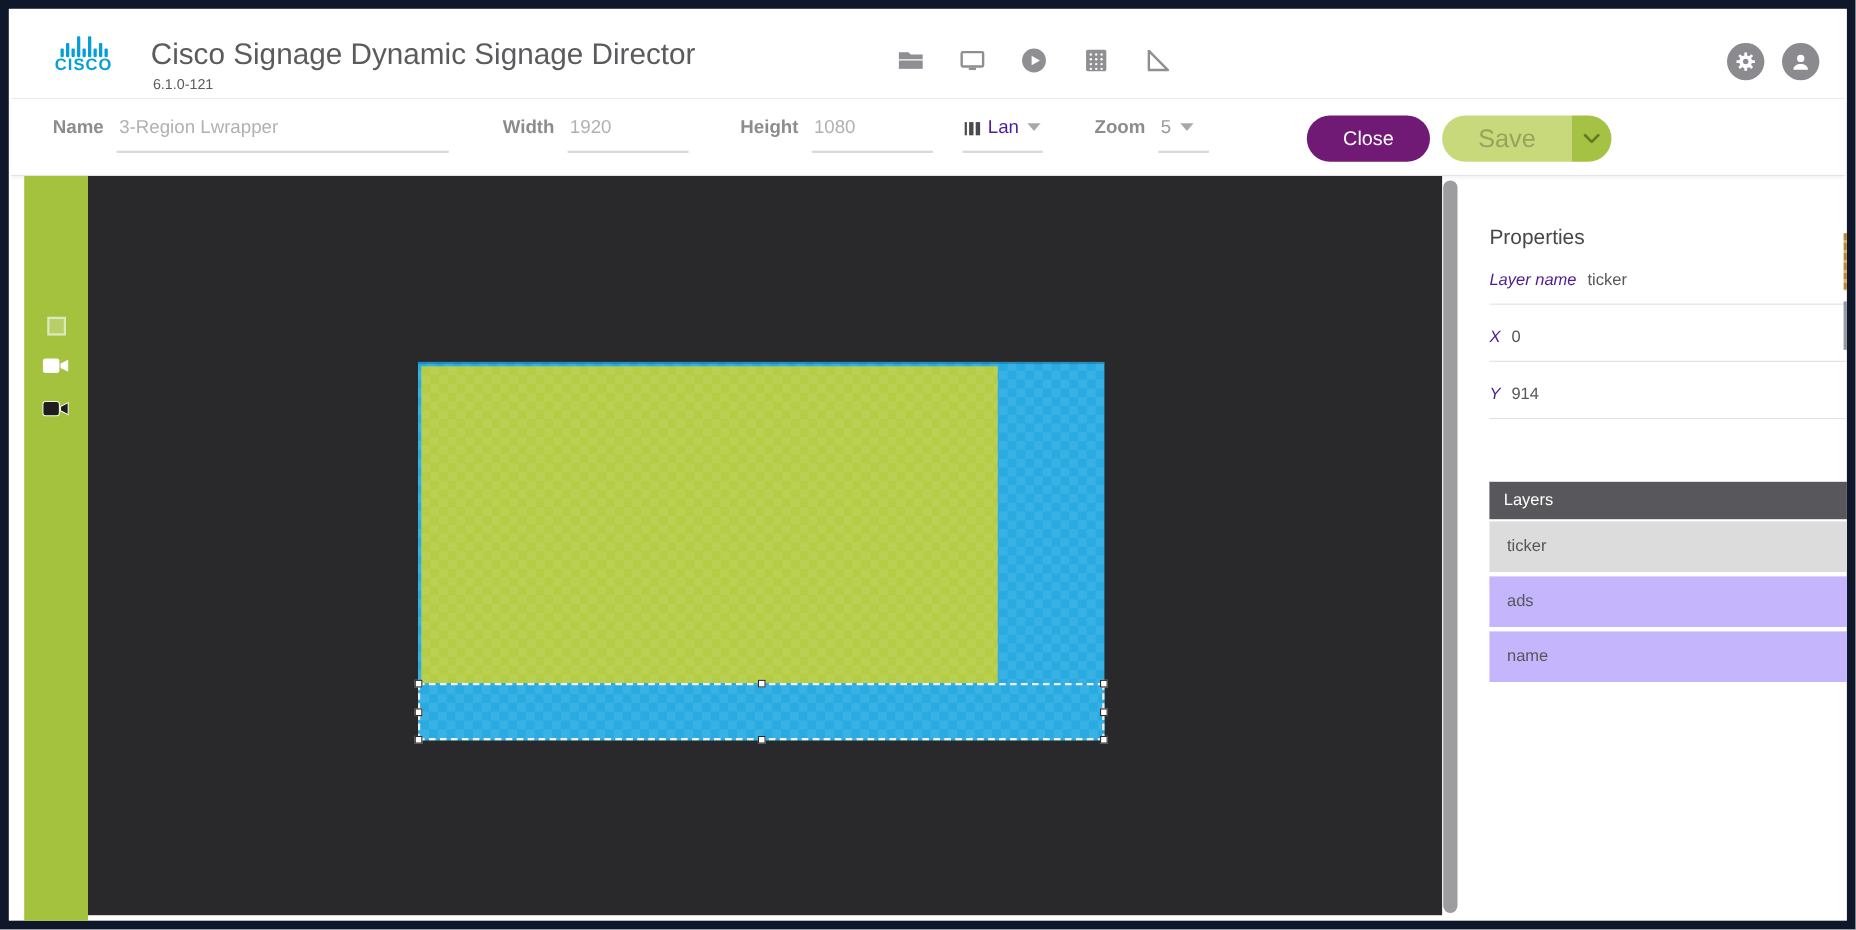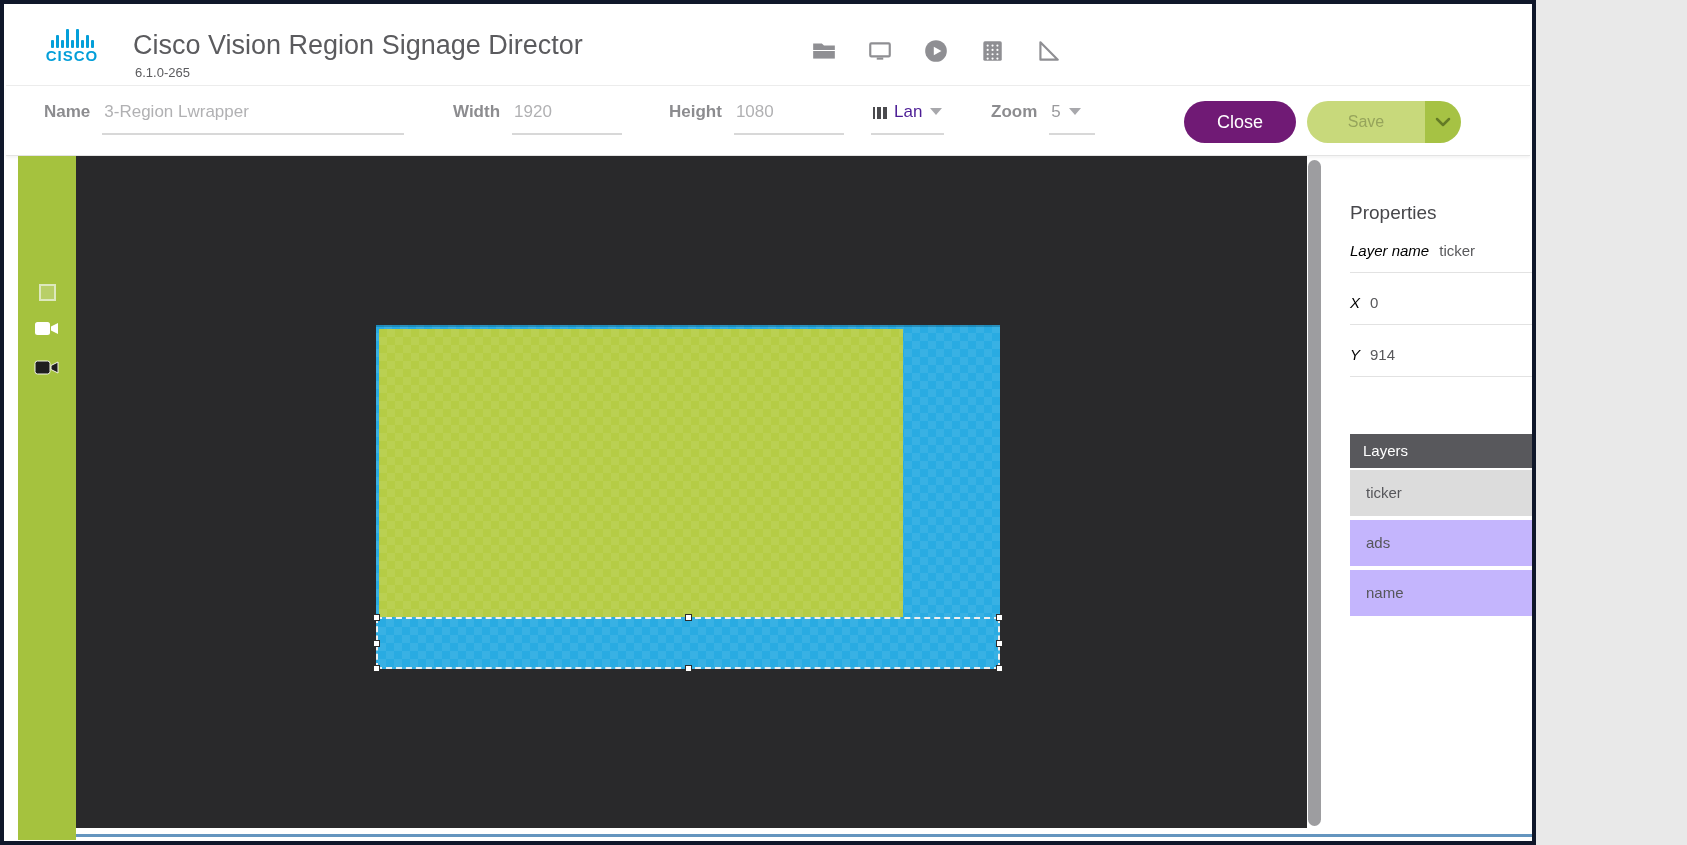--- a/index.html
+++ b/index.html
@@ -1,17 +1,17 @@
 <!DOCTYPE html>
 <html><head>
 <meta charset="utf-8">
 <style>
   html,body{margin:0;padding:0;background:#e9e9e9;}
   *{box-sizing:border-box;font-family:"Liberation Sans","DejaVu Sans",sans-serif;}
-  .frame{position:relative;width:1536px;height:845px;background:#ffffff;border:4px solid #0f172a;overflow:hidden;}
+  .frame{position:relative;width:1687px;height:845px;background:#ffffff;border:8px solid #0f172a;overflow:hidden;}
 
   
   .header{position:absolute;left:2px;top:0;right:2px;height:82px;background:#fff;border-bottom:1px solid #ececec;}
   .logo{position:absolute;left:36px;top:20px;width:60px;text-align:center;}
   .logo-bars{display:flex;align-items:flex-end;justify-content:center;gap:2px;height:24px;}
   .logo-bars i{display:block;width:3px;background:#049fd9;border-radius:1px;}
   .logo-brand{color:#049fd9;font-weight:bold;font-size:15px;letter-spacing:1px;line-height:16px;}
   .app-title{position:absolute;left:127px;top:26px;font-size:27px;color:#5b5b5e;font-weight:400;}
   .app-version{position:absolute;left:129px;top:61px;font-size:13px;color:#5b5b5e;}
   .nav-icons{position:absolute;left:805px;top:34px;display:flex;gap:30px;}
@@ -22,21 +22,21 @@
   .toolbar{position:absolute;left:2px;top:82px;right:2px;height:70px;background:#fff;border-bottom:1px solid #e3e3e3;box-shadow:0 2px 3px rgba(0,0,0,.05);}
   .field{position:absolute;top:98px;display:flex;align-items:baseline;}
   .field .flabel{font-size:17px;color:#8c8c8f;font-weight:bold;}
   .field .fvalue{margin-left:12px;font-size:17px;color:#b1b1b3;border-bottom:2px solid #d8d8d8;padding:0 2px 11px 2px;}
   .caret{display:inline-block;width:0;height:0;border-left:6px solid transparent;border-right:6px solid transparent;border-top:7px solid #a8a8ac;margin-left:8px;position:relative;top:-1px;}
   .ori-bars{display:inline-flex;gap:2px;align-items:center;margin-right:7px;position:relative;top:1px;}
   .ori-bars i{display:block;width:4px;height:12px;background:#4a4a4e;}
   .ori-bars i.thin{width:2px;}
   .btn-close{position:absolute;left:1180px;top:97px;width:112px;height:42px;border-radius:21px;background:#701a75;color:#fff;font-size:18px;border:none;cursor:pointer;}
   .btn-save-group{position:absolute;left:1303px;top:97px;height:42px;display:flex;cursor:pointer;}
-  .btn-save-main{width:118px;height:42px;border-radius:21px 0 0 21px;background:#c8d97b;color:#96a45b;font-size:16px;border:none;cursor:pointer;}
+  .btn-save-main{width:118px;height:42px;border-radius:21px 0 0 21px;background:#c8d97b;color:#96a45b;font-size:23px;border:none;cursor:pointer;}
   .btn-save-arrow{width:36px;height:42px;border-radius:0 21px 21px 0;background:#a6c244;border:none;display:flex;align-items:center;justify-content:center;cursor:pointer;}
 
   
   .sidebar{position:absolute;left:14px;top:152px;width:58px;height:684px;background:#a5c23e;display:flex;flex-direction:column;align-items:center;}
   .tool{margin-top:18px;cursor:pointer;display:flex;align-items:center;justify-content:center;}
   .tool.first{margin-top:128px;}
   .tool-square{width:17px;height:17px;border:2px solid #dde8bd;background:rgba(255,255,255,.22);}
 
   .canvas{position:absolute;left:72px;top:152px;width:1231px;height:672px;background:#29292b;overflow:hidden;}
   .checker{background-image:conic-gradient(rgba(255,255,255,.07) 90deg,transparent 90deg 180deg,rgba(255,255,255,.07) 180deg 270deg,transparent 270deg);background-size:16px 16px;}
@@ -46,21 +46,21 @@
   .handle{position:absolute;width:7px;height:7px;background:#fff;border:1px solid #2b2b2b;}
   .canvas-scrollbar{position:absolute;left:1304px;top:156px;width:13px;height:666px;border-radius:7px;background:#9d9da0;cursor:pointer;}
   .bottom-line{position:absolute;left:72px;top:830px;width:1603px;height:3px;background:#6495bf;}
 
   
   .panel-bar{position:absolute;left:1346px;width:327px;background:#58585c;color:#fff;font-size:15px;line-height:36px;padding-left:13px;}
   .bar-region{top:152px;height:36px;}
   .bar-layers{top:430px;height:34px;line-height:34px;}
   .panel-heading{position:absolute;left:1346px;top:198px;font-size:19px;color:#47474b;font-weight:500;}
   .prop-row{position:absolute;left:1346px;width:324px;border-bottom:1px solid #e2e2e2;padding-bottom:13px;display:flex;align-items:baseline;}
-  .prop-row .plabel{font-style:italic;font-size:15px;color:#000000;}
+  .prop-row .plabel{font-style:italic;font-size:15px;color:#4c1d95;}
   .prop-row .pvalue{margin-left:10px;font-size:15px;color:#58585b;}
   .layer-row{position:absolute;left:1346px;width:327px;height:46px;line-height:46px;padding-left:16px;font-size:15px;color:#56565a;background:#c4b5fd;cursor:pointer;}
   .layer-row.selected{background:#dcdcdc;}
 
   
   .edge-track{position:absolute;left:1675px;top:2px;width:6px;height:841px;background:#c7dae8;}
   .edge-thumb{position:absolute;left:1675px;top:2px;width:6px;height:298px;background:#2e6b9e;cursor:pointer;}
   .edge-frag-orange{position:absolute;left:1668px;top:204px;width:7px;height:52px;background:repeating-linear-gradient(180deg,#b5893b 0 6px,#d9b269 6px 9px);}
   .edge-frag-gray{position:absolute;left:1668px;top:266px;width:7px;height:44px;background:#909a9c;}
 </style>
@@ -77,22 +77,22 @@
           <i style="height:8px"></i>
           <i style="height:19px"></i>
           <i style="height:8px"></i>
           <i style="height:19px"></i>
           <i style="height:8px"></i>
           <i style="height:13px"></i>
           <i style="height:8px"></i>
       </div>
       <div class="logo-brand">CISCO</div>
     </div>
-    <div class="app-title">Cisco Vision Region Signage Director</div>
-    <div class="app-version">6.1.0-265</div>
+    <div class="app-title">Cisco Signage Dynamic Signage Director</div>
+    <div class="app-version">6.1.0-121</div>
 
     <div class="nav-icons">
       <span class="nicon">
         <svg width="26" height="26" viewBox="0 0 24 24">
             <path d="M2 5h8l2 2h10v4H2z" fill="#8f8f93"></path>
             <rect x="2" y="12" width="20" height="7" fill="#8f8f93"></rect>
           </svg>
       </span>
       <span class="nicon">
         <svg width="26" height="26" viewBox="0 0 24 24">

